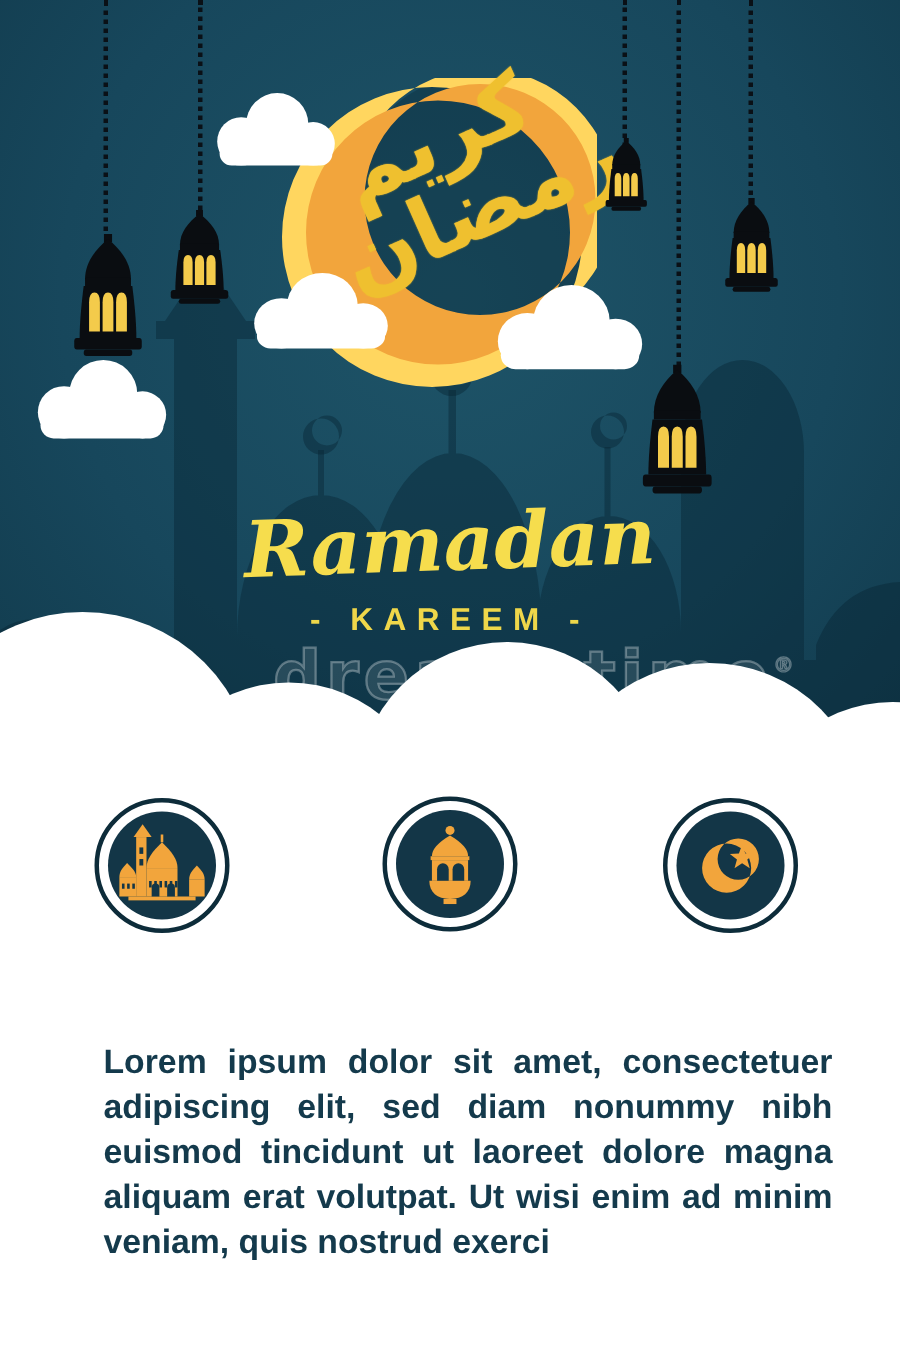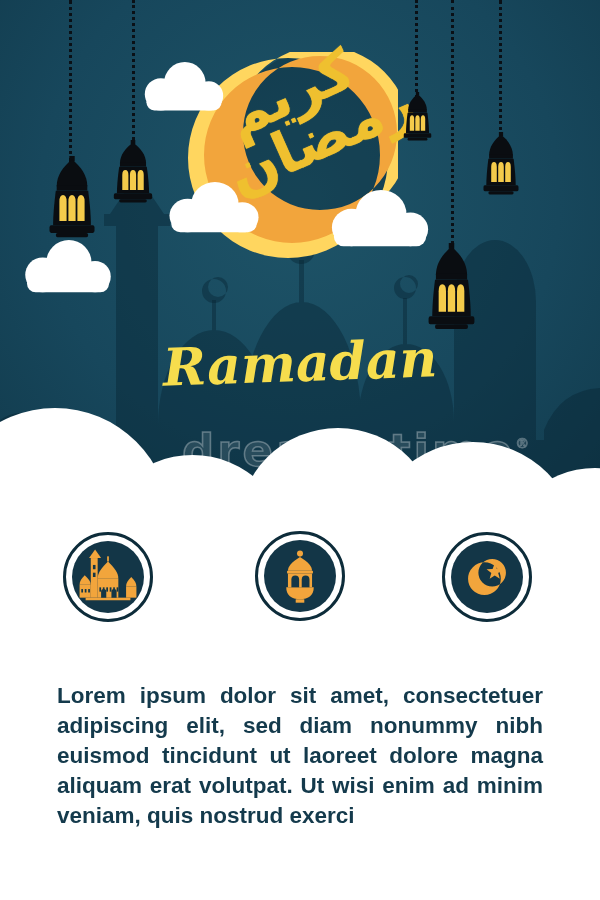--- a/index.html
+++ b/index.html
@@ -51,21 +51,21 @@
     background:#ffffff;border:3px solid #0d2c3a;box-sizing:border-box;
     display:flex;align-items:center;justify-content:center;
   }
   .badge-inner{
     width:72px;height:72px;border-radius:50%;background:#133647;
     display:flex;align-items:center;justify-content:center;
   }
   .body-text{
     position:absolute;left:57px;top:681px;width:486px;
     font-size:22.5px;font-weight:700;line-height:30px;color:#143A4C;
-    text-align:justify;margin:0;
+    text-align:justify;margin:12px;
   }
 </style>
 </head>
 <body>
 
 <div class="poster">
 
   <svg width="0" height="0" style="position:absolute" aria-hidden="true">
     <defs>
       <g id="lantern-shape">
@@ -154,20 +154,21 @@
       <use href="#lantern-shape"></use>
     </svg>
   <svg class="lantern" style="left:480px;top:132px" width="42" height="80" viewBox="0 0 60 96" preserveAspectRatio="none">
       <use href="#lantern-shape"></use>
     </svg>
   <svg class="lantern" style="left:424px;top:243px" width="55" height="110" viewBox="0 0 60 96" preserveAspectRatio="none">
       <use href="#lantern-shape"></use>
     </svg>
 
   <h1 class="abs title">Ramadan</h1>
+  <div class="abs subtitle">- KAREEM -</div>
 
   <div class="abs watermark">
     <span>dreamstime</span><span class="reg">®</span>
   </div>
 
   <div>
     <div class="cb" style="left:-60px;top:408px;width:230px;height:230px"></div>
     <div class="cb" style="left:95px;top:455px;width:195px;height:195px"></div>
     <div class="cb" style="left:238px;top:428px;width:200px;height:200px"></div>
     <div class="cb" style="left:368px;top:442px;width:210px;height:210px"></div>

